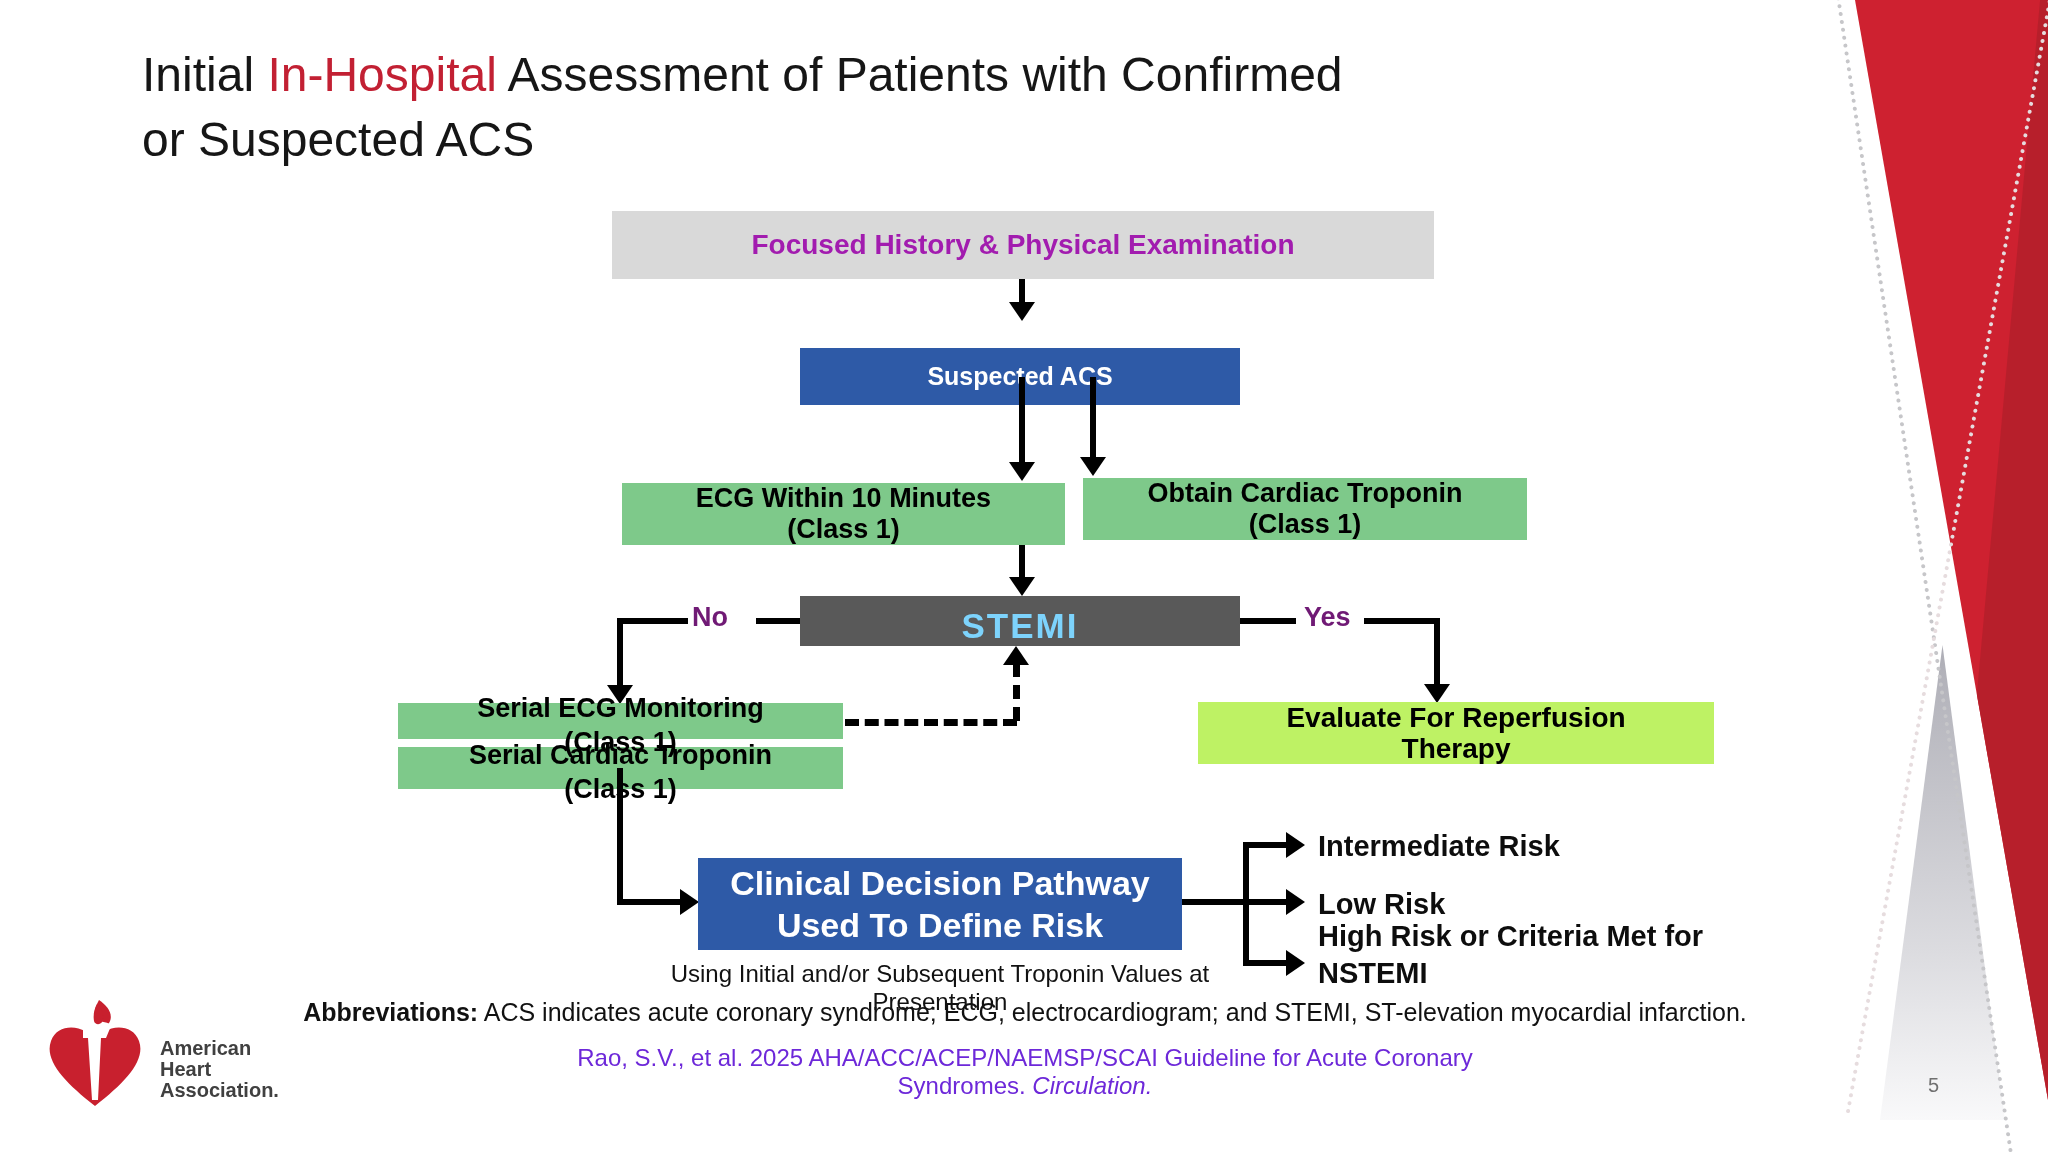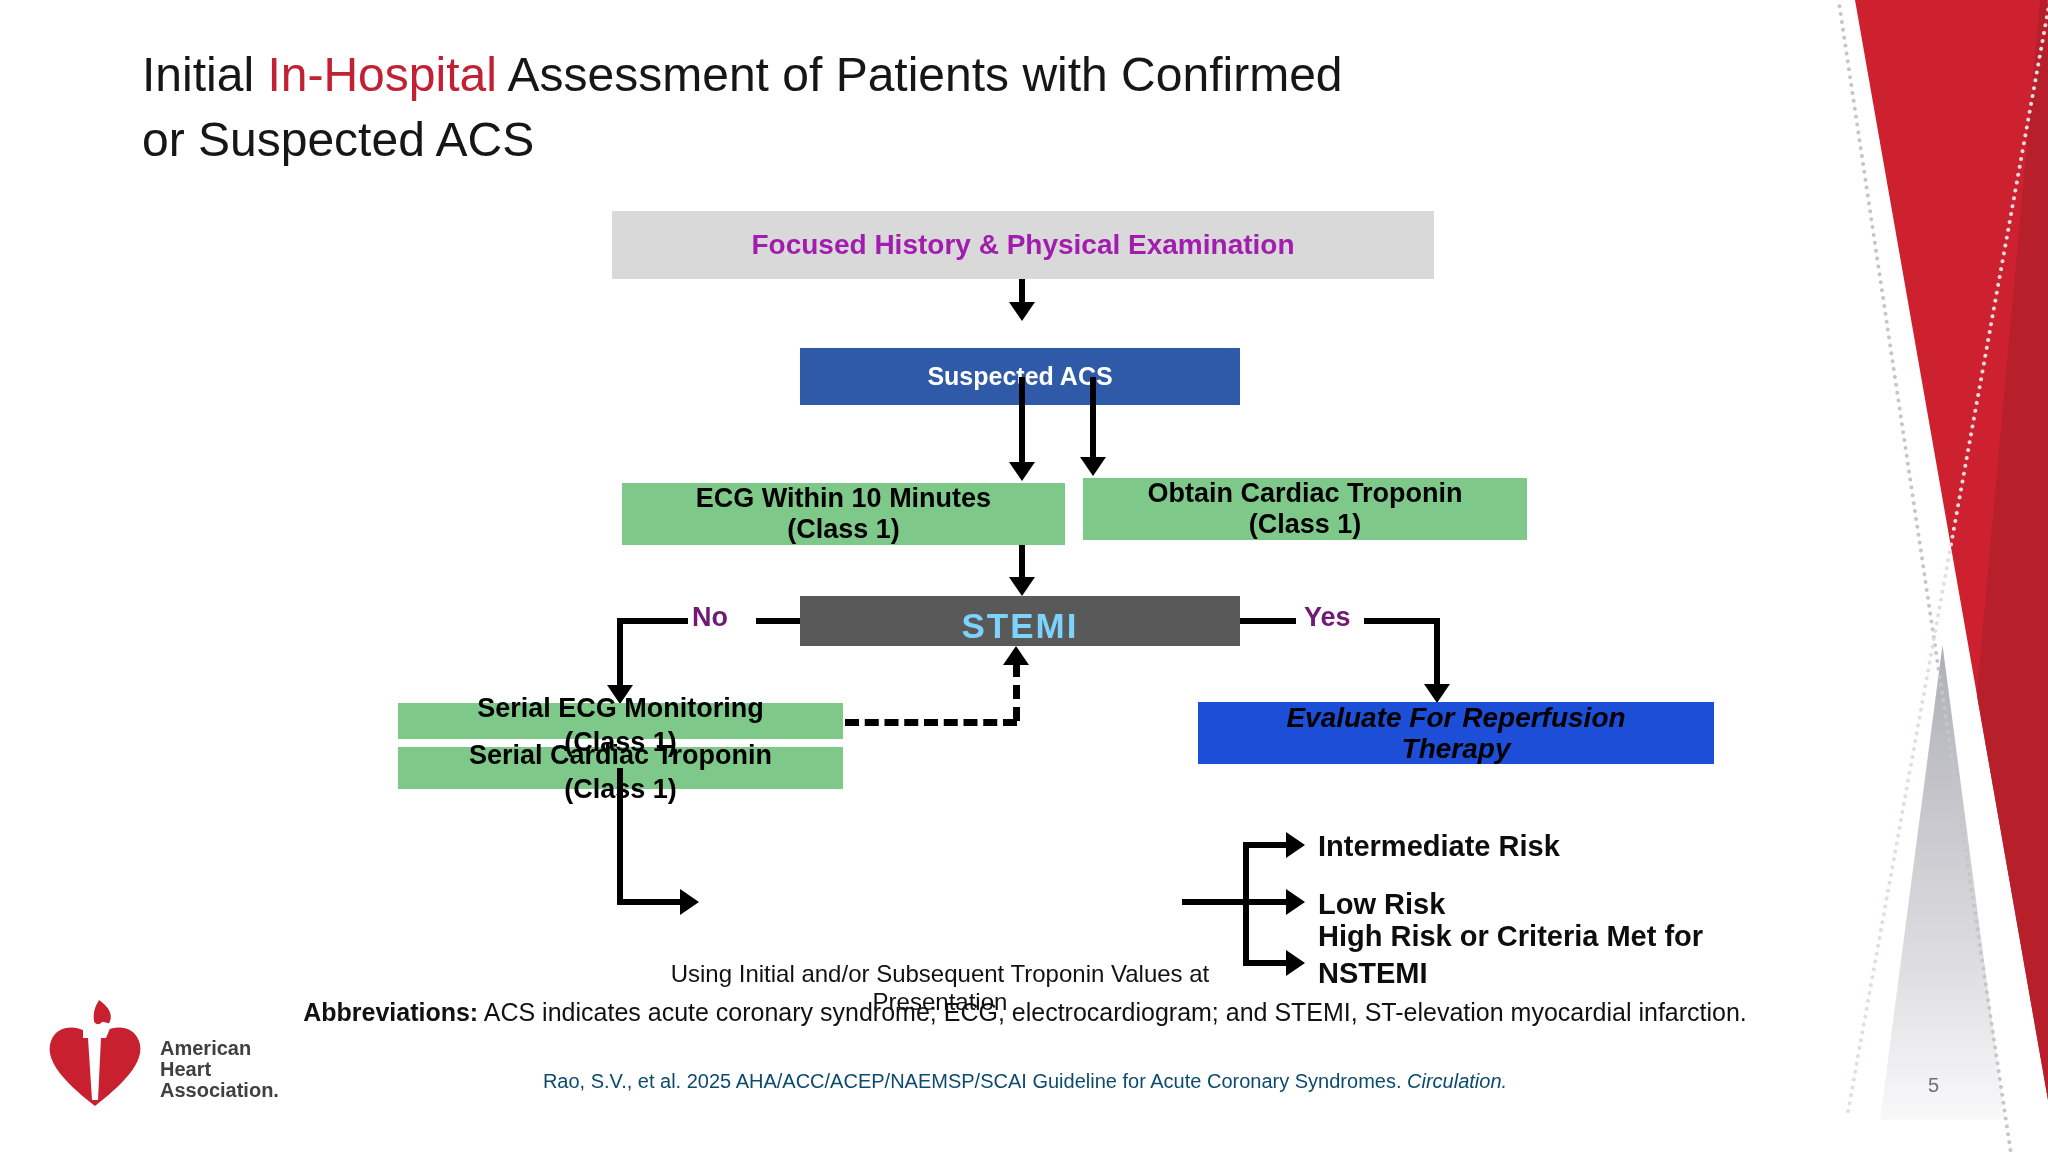--- a/index.html
+++ b/index.html
@@ -30,42 +30,42 @@
   .title{position:absolute;left:142px;top:42px;width:1640px;
     font-size:48px;line-height:1.36;color:#161616;font-weight:400;}
   .title .hl{color:#c22033;}
   
   .node{position:absolute;display:flex;flex-direction:column;align-items:center;
     justify-content:center;text-align:center;font-weight:bold;color:#000;}
   .n-gray{background:#d9d9d9;color:#a21caf;font-size:28px;}
   .n-blue{background:#2e5aa7;color:#ffffff;}
   .n-green{background:#7ec98a;}
   .n-darkgray{background:#595959;color:#7dd3fc;justify-content:flex-end;}
-  .n-orange{background:#1d4ed8;font-style:italic;}
+  .n-orange{background:#bef264;}
   .greentext{position:absolute;width:445px;text-align:center;font-weight:bold;
     font-size:27px;line-height:34px;color:#000;}
   
   .hline{position:absolute;height:6px;background:#000;}
   .vline{position:absolute;width:6px;background:#000;}
   .arr{position:absolute;width:0;height:0;}
   .arr-down{border-left:13px solid transparent;border-right:13px solid transparent;border-top:19px solid #000;}
   .arr-up{border-left:13px solid transparent;border-right:13px solid transparent;border-bottom:19px solid #000;}
   .arr-right{border-top:13px solid transparent;border-bottom:13px solid transparent;border-left:19px solid #000;}
   .dash-h{position:absolute;height:0;border-top:7px dashed #000;}
   .dash-v{position:absolute;width:0;border-left:7px dashed #000;}
   .edge-label{position:absolute;font-weight:bold;font-size:27px;color:#701a75;}
   .outcome{position:absolute;font-weight:bold;font-size:29px;color:#0d0d0d;line-height:37px;}
   
   .caption{position:absolute;left:620px;top:960px;width:640px;text-align:center;
     font-size:24px;line-height:28px;color:#111;}
   .abbrev{position:absolute;left:295px;top:998px;width:1460px;text-align:center;
     font-size:25px;line-height:29px;color:#111;}
   .abbrev b{font-weight:bold;}
-  .citation{position:absolute;left:520px;top:1070px;width:1010px;text-align:center;
-    font-size:20px;color:#0c4a6e;}
+  .citation{position:absolute;left:520px;top:1044px;width:1010px;text-align:center;
+    font-size:24px;color:#6d28d9;}
   .citation .it{font-style:italic;}
   .pagenum{position:absolute;left:1928px;top:1074px;font-size:20px;color:#707070;}
   
   .logo{position:absolute;left:42px;top:996px;width:250px;height:130px;}
   .logo svg{position:absolute;left:0;top:0;}
   .logo-text{position:absolute;left:118px;top:42px;font-weight:bold;font-size:20px;
     line-height:21px;color:#404040;}
 </style>
 </head>
 <body>
@@ -147,20 +147,24 @@
 
   <div class="dash-h" style="left:845px;top:719px;width:172px;"></div>
   <div class="dash-v" style="left:1013px;top:663px;height:58px;"></div>
   <div class="arr arr-up" style="left:1003px;top:646px;"></div>
 
   <div class="node n-orange" style="left:1198px;top:702px;width:516px;height:62px;font-size:28px;line-height:31px;">
     <span>Evaluate For Reperfusion</span>
     <span>Therapy</span>
   </div>
 
+  <div class="node n-blue" style="left:698px;top:858px;width:484px;height:92px;font-size:34px;line-height:42px;">
+    <span>Clinical Decision Pathway</span>
+    <span>Used To Define Risk</span>
+  </div>
 
   <div class="hline" style="left:1182px;top:899px;width:64px;"></div>
   <div class="vline" style="left:1243px;top:842px;height:124px;"></div>
   <div class="hline" style="left:1246px;top:842px;width:40px;"></div>
   <div class="arr arr-right" style="left:1286px;top:832px;"></div>
   <div class="hline" style="left:1246px;top:899px;width:40px;"></div>
   <div class="arr arr-right" style="left:1286px;top:889px;"></div>
   <div class="hline" style="left:1246px;top:960px;width:40px;"></div>
   <div class="arr arr-right" style="left:1286px;top:950px;"></div>
 

